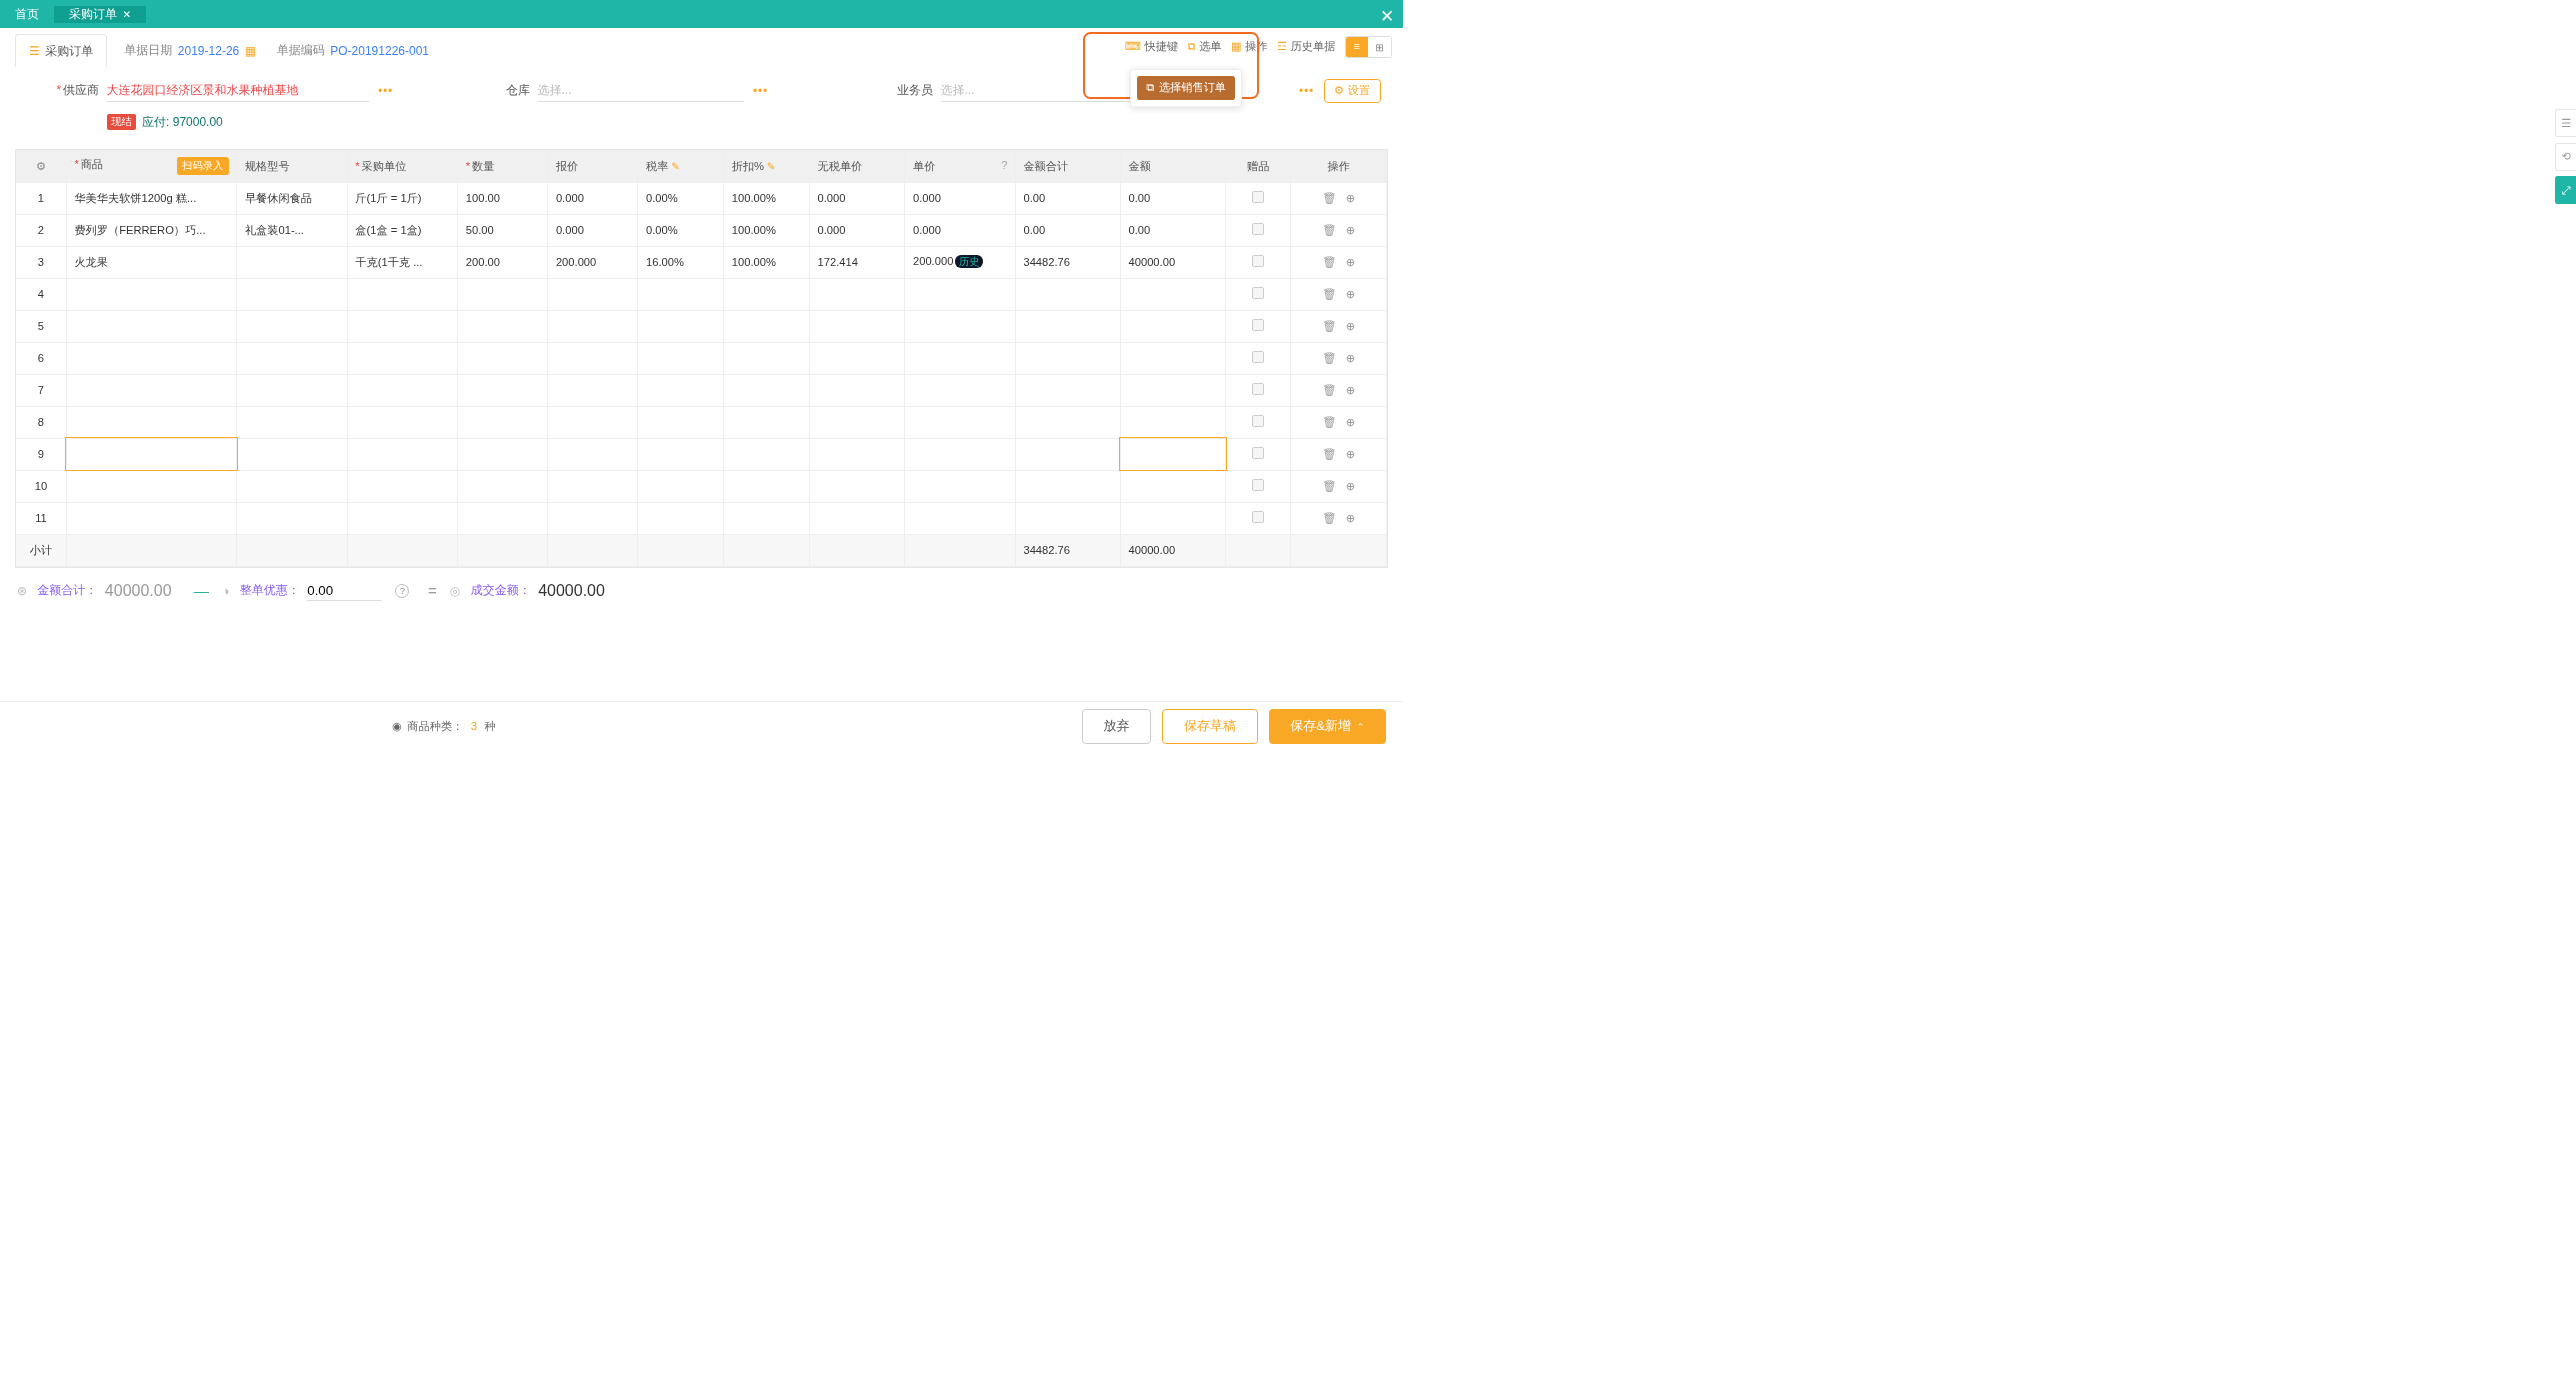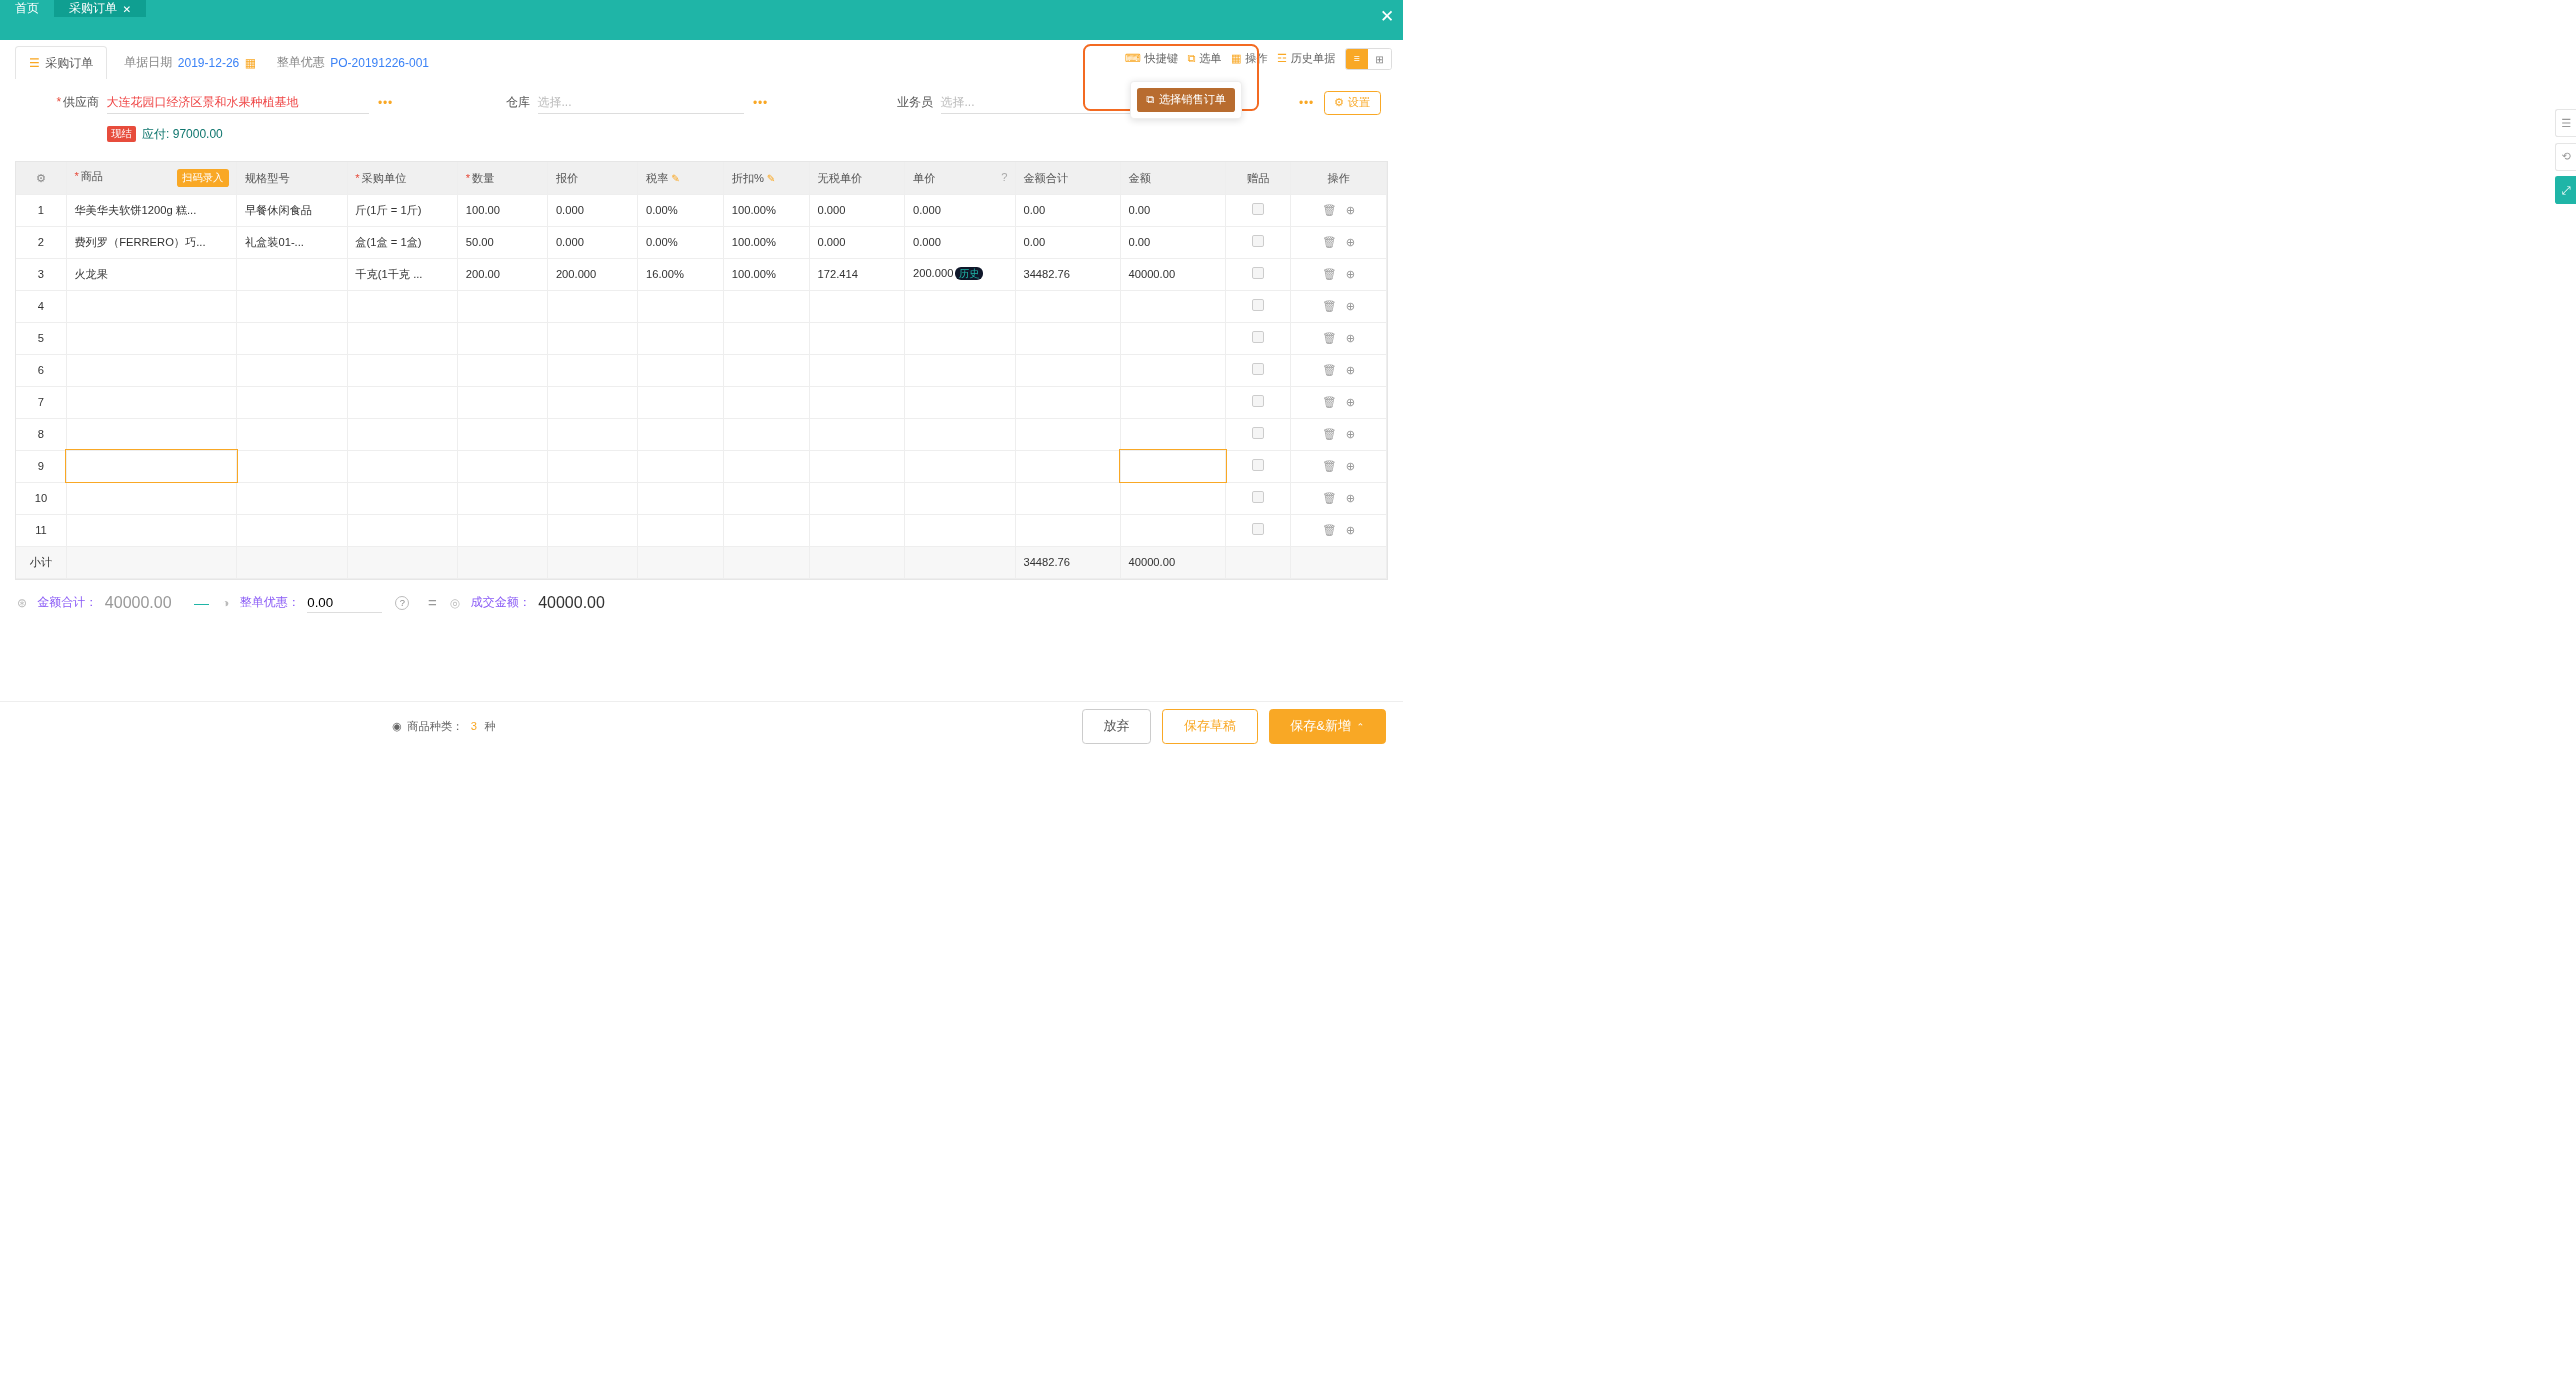--- a/index.html
+++ b/index.html
@@ -1,20 +1,20 @@
 <!DOCTYPE html>
 <html style="font-size:15px"><head>
 <meta charset="utf-8">
 <style>
 * { box-sizing: border-box; margin: 0; padding: 0; }
 body { font-family: -apple-system, "PingFang SC", "Microsoft YaHei", sans-serif; font-size: 12px; color: #333; background: #fff; overflow: hidden; }
 .app { width: 1403px; height: 750px; display: flex; flex-direction: column; }
 
 
-.top-tabs { background: #1fb5a7; height: 40px; display: flex; align-items: flex-start; position: relative; }
+.top-tabs { background: #1fb5a7; height: 28px; display: flex; align-items: center; position: relative; }
 .tab { display: flex; align-items: center; padding: 0 15px; color: #fff; font-size: 12px; cursor: pointer; }
 .tab.inactive { background: transparent; }
 .tab.active { background: #0f9f91; }
 .tab .close { margin-left: 5.6px; font-size: 10.3px; }
 .top-close { position: absolute; right: 0; top: 0; width: 32px; height: 32px; display: flex; align-items: center; justify-content: center; color: #fff; cursor: pointer; font-size: 17px; }
 
 
 .sub-header { height: 45px; display: flex; align-items: center; padding: 0 15px; background: #fff; position: relative; }
 .sub-tab { background: #fff; border: 0.9px solid #e5e5e5; border-bottom: none; border-radius: 3.7px 3.7px 0 0; padding: 7.5px 13px; display: flex; align-items: center; gap: 5.6px; color: #555; margin-right: 9.4px; }
 .sub-tab .ico { color: #f9a825; }
@@ -106,21 +106,21 @@
   </div>
 
   <div class="sub-header">
     <div class="sub-tab">
       <span class="ico">☰</span>
       <span>采购订单</span>
     </div>
     <span class="hdr-label">单据日期</span>
     <span class="hdr-value">2019-12-26</span>
     <span class="cal-icon">▦</span>
-    <span class="hdr-label">整单优惠</span>
+    <span class="hdr-label">单据编码</span>
     <span class="hdr-value">PO-20191226-001</span>
 
     <div class="sub-header-right">
       <div class="sh-link">
           <span class="ico">⌨</span>
           <span>快捷键</span>
         </div>
       <div class="sh-link">
           <span class="ico">⧉</span>
           <span>选单</span>

